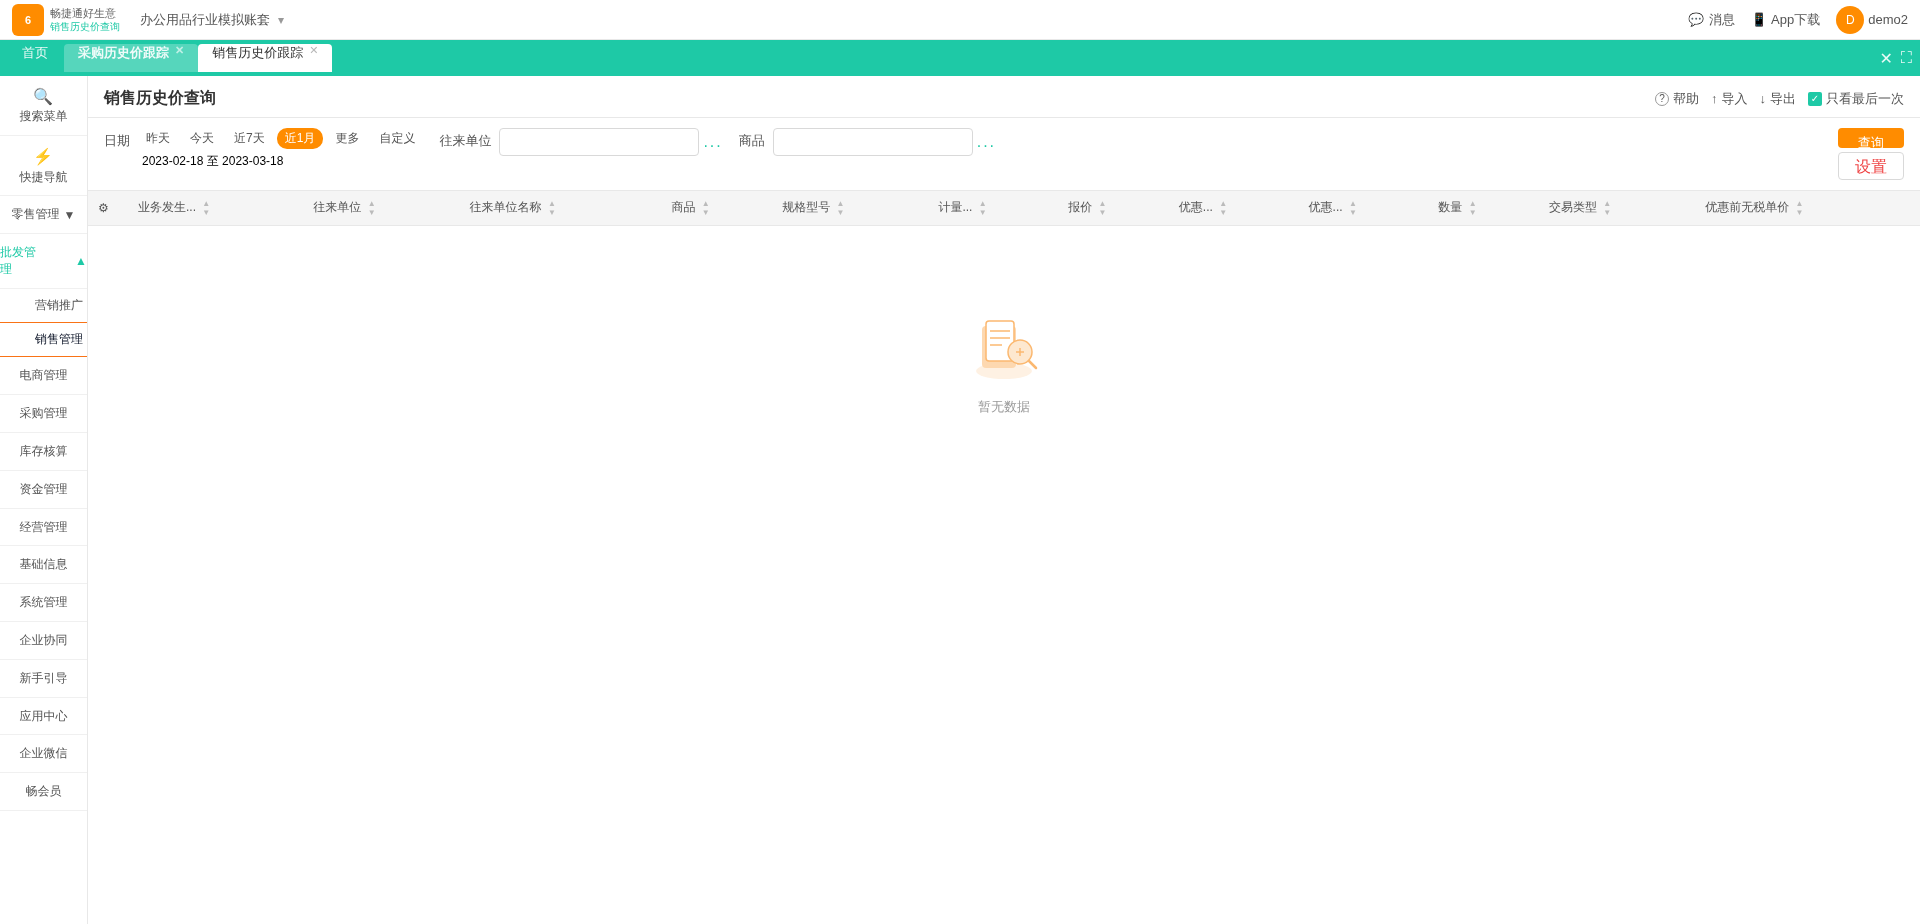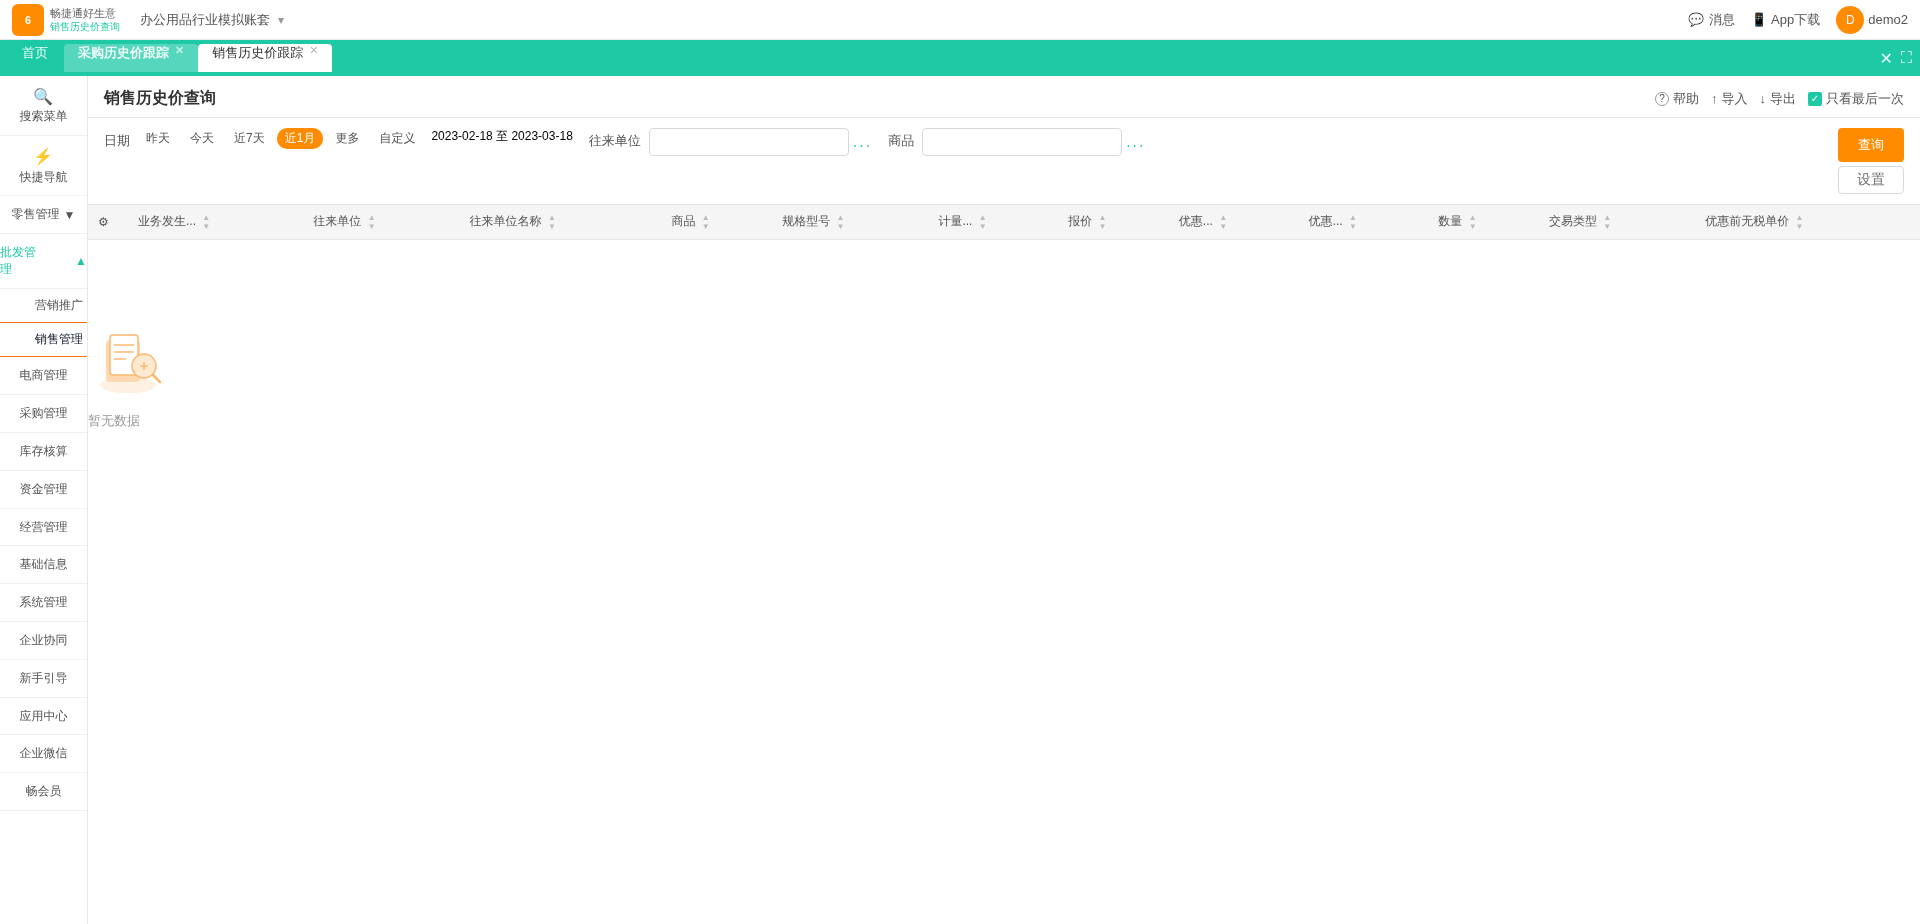--- a/index.html
+++ b/index.html
@@ -142,21 +142,21 @@
       padding: 10px 16px;
       background: #fff;
       border-bottom: 1px solid #e8e8e8;
       display: flex;
       align-items: flex-start;
       gap: 16px;
       flex-wrap: wrap;
     }
     .filter-group { display: flex; align-items: flex-start; gap: 8px; }
     .filter-label { font-size: 13px; color: #555; padding-top: 4px; white-space: nowrap; }
-    .filter-dates { display: flex; flex-direction: row; gap: 4px; text-align: right; }
+    .filter-dates { display: flex; flex-direction: column; gap: 4px; }
     .date-options { display: flex; gap: 4px; align-items: center; }
     .date-opt {
       padding: 2px 8px;
       border-radius: 3px;
       font-size: 12px;
       cursor: pointer;
       color: #555;
     }
     .date-opt.active {
       background: #ff8c00;
@@ -176,29 +176,29 @@
     }
     .filter-dots { color: #1ec9a6; cursor: pointer; font-size: 16px; letter-spacing: 2px; }
     .search-btn {
       background: #ff8c00;
       color: white;
       border: none;
       border-radius: 4px;
       padding: 6px 20px;
       font-size: 13px;
       cursor: pointer;
-      height: 34px;
+      height: 20px;
     }
     .settings-btn {
       background: #fff;
-      color: #737373;
+      color: #ef4444;
       border: 1px solid #d9d9d9;
       border-radius: 4px;
       padding: 4px 14px;
-      font-size: 14px;
+      font-size: 16px;
       cursor: pointer;
       height: 28px;
     }
     .filter-actions { display: flex; flex-direction: column; gap: 4px; margin-left: auto; }
 
     
     .table-container { flex: 1; overflow: auto; }
     table { width: 100%; border-collapse: collapse; font-size: 13px; }
     thead tr { background: #f5f5f5; }
     th {
@@ -210,20 +210,21 @@
       white-space: nowrap;
       font-size: 12px;
       position: relative;
     }
     th .sort-icons { display: inline-flex; flex-direction: column; margin-left: 3px; font-size: 8px; color: #bbb; vertical-align: middle; }
 
     
     .empty-state {
       display: flex;
       flex-direction: column;
+      align-items: center;
       justify-content: center;
       padding: 80px 0;
       color: #999;
       font-size: 13px;
     }
     .empty-icon {
       width: 80px;
       height: 80px;
       margin-bottom: 12px;
     }

